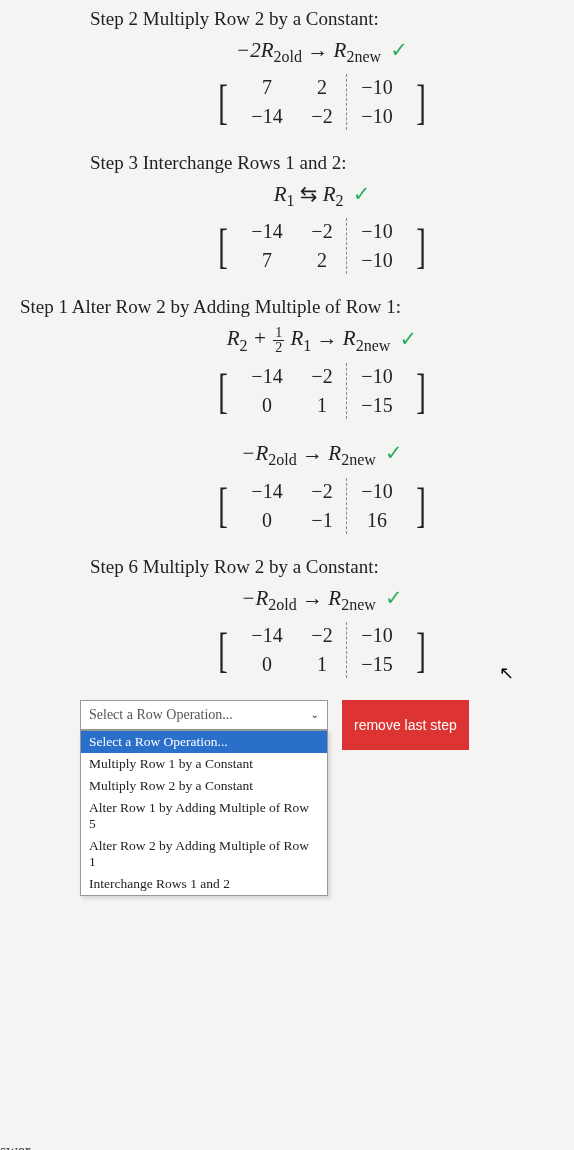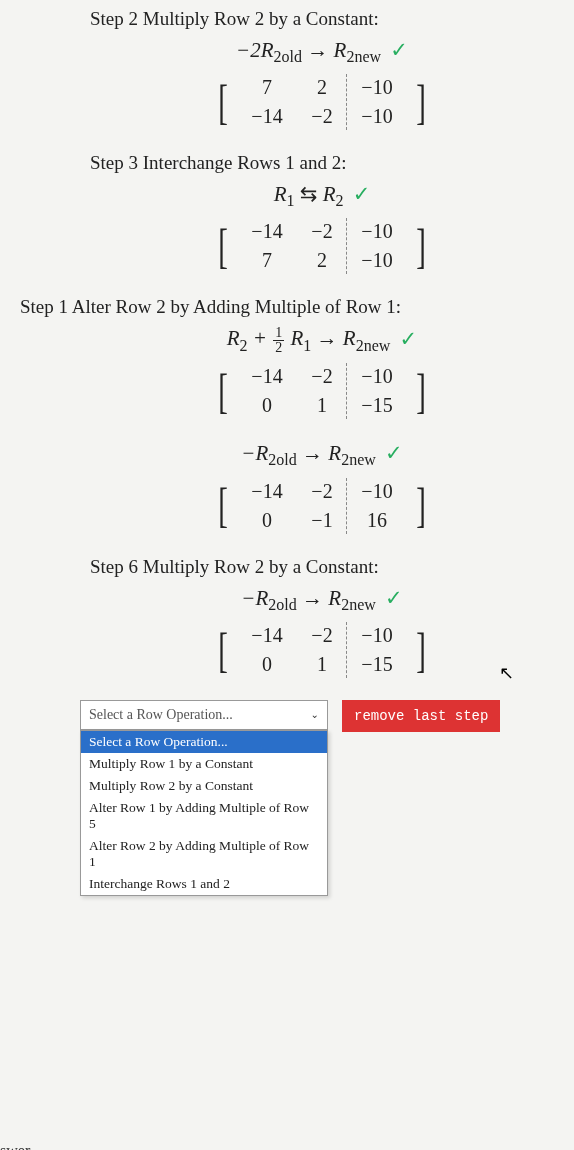--- a/index.html
+++ b/index.html
@@ -122,22 +122,22 @@
     padding: 3px 8px;
     color: #222;
   }
   .dropdown-list .opt.highlighted {
     background: #2a6fc9;
     color: #fff;
   }
   .remove-btn {
     background: #d33;
     color: #fff;
-    padding: 8px 12px;
-    font-family: Liberation Mono, monospace;
+    padding: 17px 12px;
+    font-family: Liberation Sans, sans-serif;
     font-size: 14px;
     border: none;
   }
   .bottom-text {
     position: absolute;
     bottom: 8px;
     left: 0;
     width: 574px;
     font-size: 16px;
     color: #333;

